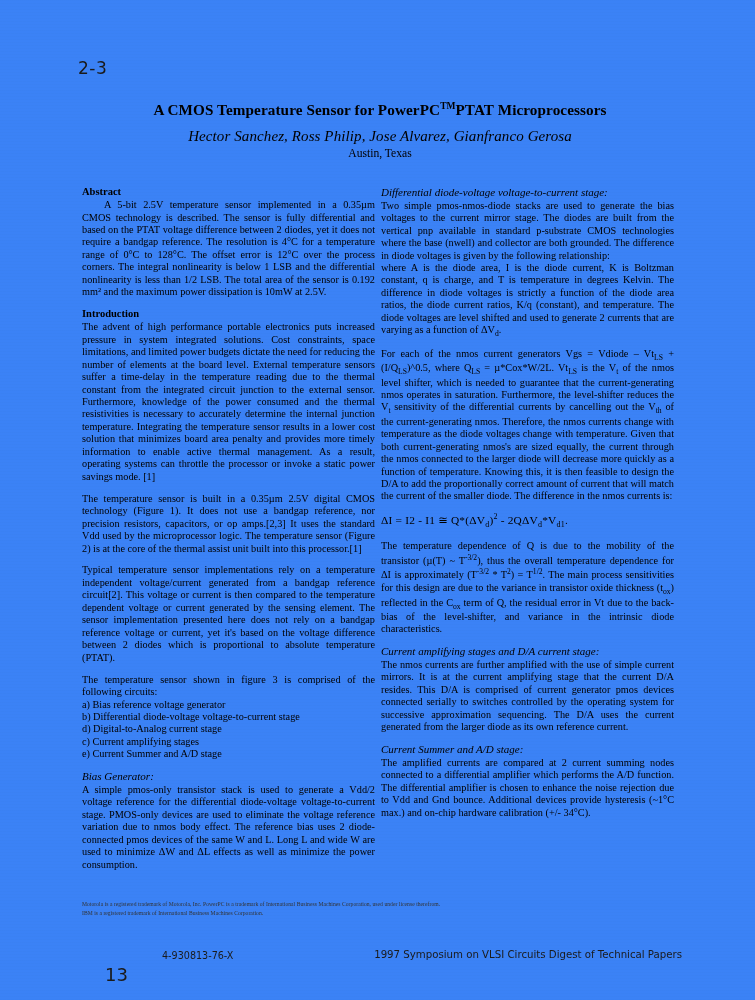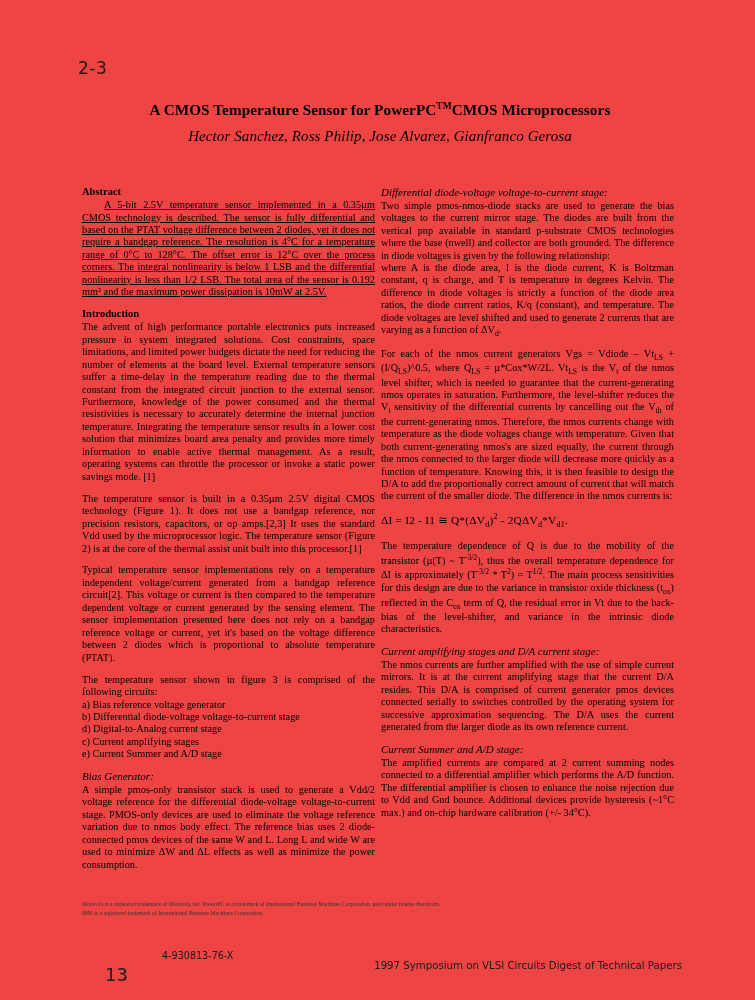--- a/index.html
+++ b/index.html
@@ -14,21 +14,21 @@
     color: #000000;
     position: relative;
     overflow: hidden;
   }
 
   .page {
     position: absolute;
     left: 0; top: 0;
     width: 755px;
     height: 1000px;
-    background: #ef4444;
+    background: #3b82f6;
   }
 
   
   .session-id {
     position: absolute;
     left: 78px;
     top: 58px;
     font-size: 17px;
     font-family: "DejaVu Sans", sans-serif;
     letter-spacing: 0.5px;
@@ -89,21 +89,21 @@
     font-size: 11px;
     font-weight: normal;
     font-style: italic;
     margin: 0 0 0.5px 0;
     text-align: left;
     line-height: 1.2;
   }
   p {
     margin: 0 0 9.5px 0;
   }
-  p.indent { text-indent: 22px; text-decoration: underline; }
+  p.indent { text-indent: 22px; }
   p.nogap { margin-bottom: 0; }
   ul.circuit-list {
     list-style: none;
     margin: 0 0 9.5px 0;
     padding: 0;
     text-align: left;
   }
   ul.circuit-list li {
     line-height: 1.215;
   }
@@ -163,21 +163,21 @@
   .footer .isbn {
     position: absolute;
     left: 80px;
     top: 2px;
     font-size: 9.6px;
     color: #1a1a1a;
   }
   .footer .conf {
     position: absolute;
     right: 0;
-    top: 12px;
+    top: 1px;
     font-size: 10.2px;
     color: #1a1a1a;
     white-space: nowrap;
   }
 
   .scan-noise {
     position: absolute;
     inset: 0;
     pointer-events: none;
     opacity: 0.035;
@@ -186,22 +186,23 @@
   }
 </style>
 </head>
 <body>
 
 <div class="page">
 
   <div class="session-id">2-3</div>
 
   <div class="title-block">
-    <div class="paper-title"><span>A CMOS Temperature Sensor for PowerPC</span><sup>TM</sup><span>CMOS Microprocessors</span></div>
+    <div class="paper-title"><span>A CMOS Temperature Sensor for PowerPC</span><sup>TM</sup><span>PTAT Microprocessors</span></div>
     <div class="authors">Hector Sanchez, Ross Philip, Jose Alvarez, Gianfranco Gerosa</div>
+    <div class="affiliation" style="margin-top:1px;">Austin, Texas</div>
   </div>
 
   <div class="col col-left">
 
     <h2 class="sec">Abstract</h2>
     <p class="indent">A 5-bit 2.5V temperature sensor implemented in a 0.35µm CMOS technology is described. The sensor is fully differential and based on the PTAT voltage difference between 2 diodes, yet it does not require a bandgap reference. The resolution is 4°C for a temperature range of 0°C to 128°C. The offset error is 12°C over the process corners. The integral nonlinearity is below 1 LSB and the differential nonlinearity is less than 1/2 LSB. The total area of the sensor is 0.192 mm² and the maximum power dissipation is 10mW at 2.5V.</p>
 
     <h2 class="sec">Introduction</h2>
     <p>The advent of high performance portable electronics puts increased pressure in system integrated solutions. Cost constraints, space limitations, and limited power budgets dictate the need for reducing the number of elements at the board level. External temperature sensors suffer a time-delay in the temperature reading due to the thermal constant from the integrated circuit junction to the external sensor. Furthermore, knowledge of the power consumed and the thermal resistivities is necessary to accurately determine the internal junction temperature. Integrating the temperature sensor results in a lower cost solution that minimizes board area penalty and provides more timely information to enable active thermal management. As a result, operating systems can throttle the processor or invoke a static power savings mode. [1]</p>
     <p>The temperature sensor is built in a 0.35µm 2.5V digital CMOS technology (Figure 1). It does not use a bandgap reference, nor precision resistors, capacitors, or op amps.[2,3] It uses the standard Vdd used by the microprocessor logic. The temperature sensor (Figure 2) is at the core of the thermal assist unit built into this processor.[1]</p>

